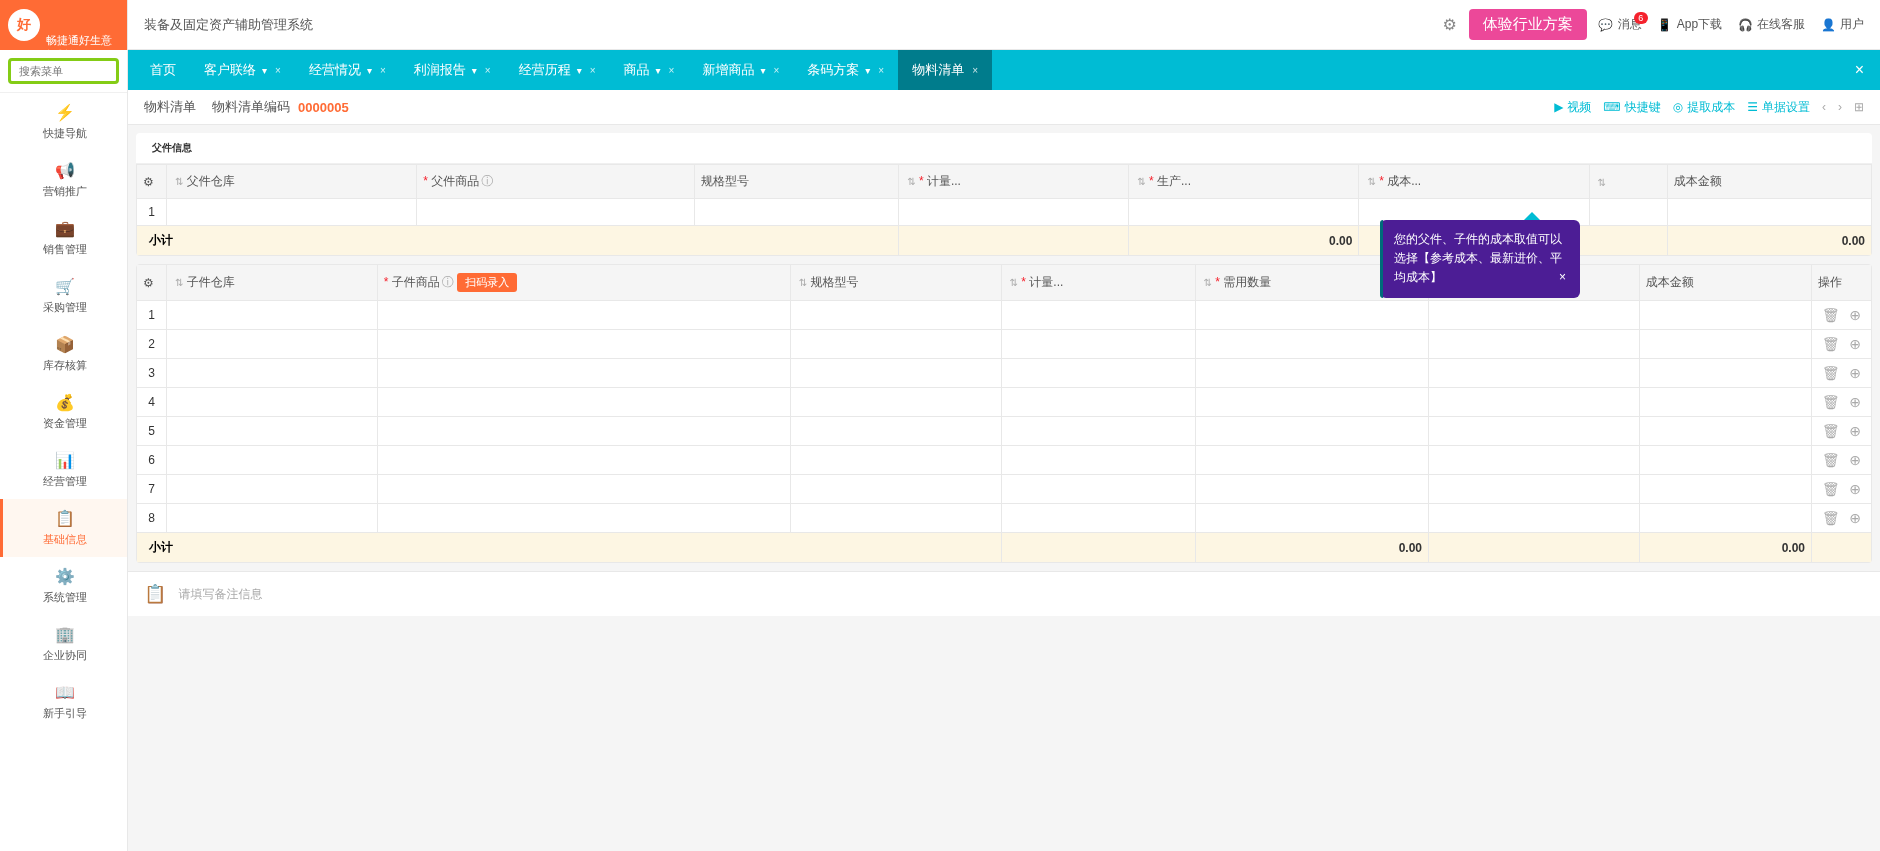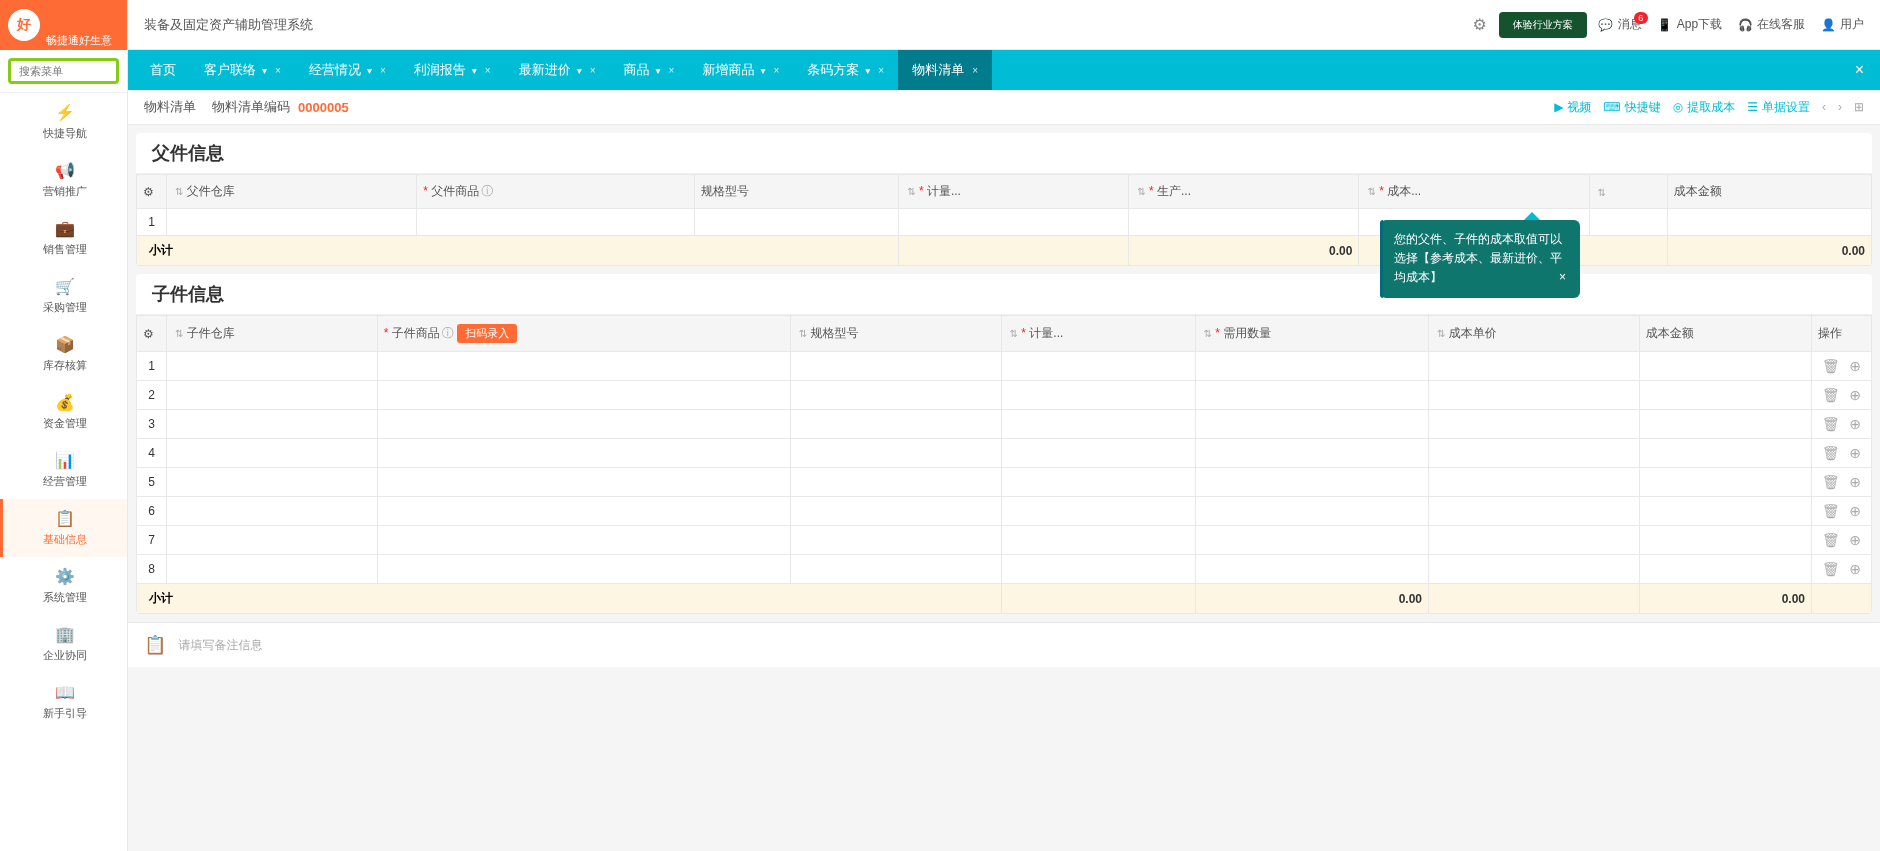--- a/index.html
+++ b/index.html
@@ -86,27 +86,27 @@
       color: #555;
       font-size: 13px;
       flex: 1;
     }
     .topbar-actions {
       display: flex;
       align-items: center;
       gap: 16px;
     }
     .topbar-btn {
-      background: #14532d;
+      background: #ec4899;
       color: #fff;
       border: none;
       padding: 6px 14px;
       border-radius: 4px;
       cursor: pointer;
-      font-size: 10px;
+      font-size: 15px;
     }
     .topbar-icon-btn {
       display: flex;
       align-items: center;
       gap: 4px;
       color: #555;
       cursor: pointer;
       font-size: 12px;
       position: relative;
     }
@@ -184,21 +184,21 @@
       display: flex;
       align-items: center;
       gap: 4px;
       cursor: pointer;
       color: #00bcd4;
     }
 
     
     .tooltip-popup {
       position: absolute;
-      background: #0f766e;
+      background: #4c1d95;
       color: #fff;
       padding: 10px 14px;
       border-radius: 6px;
       font-size: 12px;
       line-height: 1.6;
       width: 200px;
       right: 300px;
       top: 130px;
       z-index: 100;
     }
@@ -228,21 +228,21 @@
 
     
     .section {
       background: #fff;
       margin: 8px;
       border-radius: 4px;
       overflow: hidden;
     }
     .section-title {
       padding: 8px 16px;
-      font-size: 18px;
+      font-size: 10px;
       font-weight: bold;
       color: #333;
       border-bottom: 1px solid #f0f0f0;
     }
 
     
     .data-table {
       width: 100%;
       border-collapse: collapse;
       font-size: 12px;
@@ -401,21 +401,21 @@
       <span>经营情况</span>
       <span class="arrow">▾</span>
       <span class="close-x">×</span>
     </div>
     <div class="nav-tab">
       <span>利润报告</span>
       <span class="arrow">▾</span>
       <span class="close-x">×</span>
     </div>
     <div class="nav-tab">
-      <span>最新进价</span>
+      <span>经营历程</span>
       <span class="arrow">▾</span>
       <span class="close-x">×</span>
     </div>
     <div class="nav-tab">
       <span>商品</span>
       <span class="arrow">▾</span>
       <span class="close-x">×</span>
     </div>
     <div class="nav-tab">
       <span>新增商品</span>
@@ -505,21 +505,20 @@
             <td></td>
             <td style="text-align:right;">0.00</td>
             <td colspan="2"></td>
             <td style="text-align:right;">0.00</td>
           </tr>
         </tbody>
       </table>
     </div>
 
     <div class="section">
-      <div class="section-title">子件信息</div>
       <table class="data-table">
         <thead>
           <tr>
             <th class="settings-col"><span>⚙</span></th>
             <th><span class="th-sort">⇅</span> 子件仓库</th>
             <th><span class="required">*</span> 子件商品<span class="help-icon">ⓘ</span> <button class="scan-btn">扫码录入</button></th>
             <th><span class="th-sort">⇅</span> 规格型号</th>
             <th><span class="th-sort">⇅</span> <span class="required">*</span> 计量...</th>
             <th><span class="th-sort">⇅</span> <span class="required">*</span> 需用数量</th>
             <th><span class="th-sort">⇅</span> 成本单价</th>

